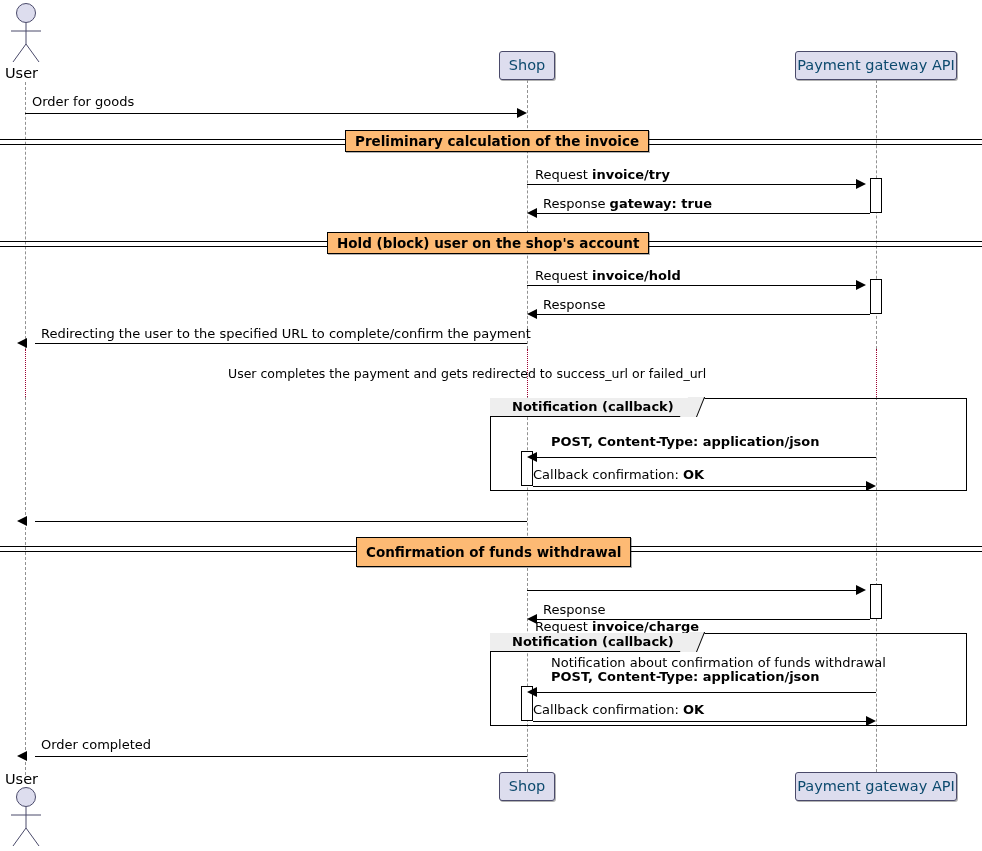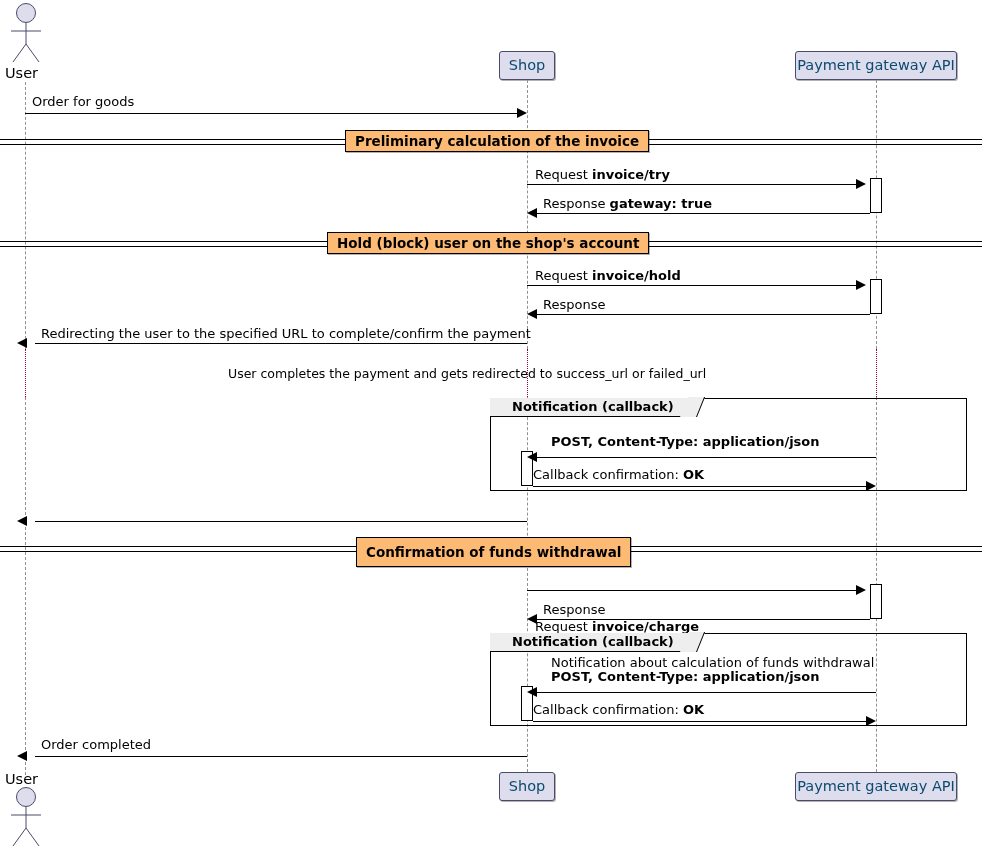--- a/index.html
+++ b/index.html
@@ -180,21 +180,21 @@
   </div>
 
   <div class="group" style="left:490px;top:633px;width:477px;height:93px;"></div>
   <div class="group-tab" style="left:490px;top:633px;">Notification (callback)</div>
 
   <div class="activation" style="left:521px;top:686px;width:12px;height:35px;"></div>
 
   <div class="mline" style="left:537px;top:692px;width:339px;"></div>
   <div class="arrow-l" style="left:527px;top:687px;"></div>
   <div class="mlabel" style="left:551px;top:656px;text-align:left;">
-    <span>Notification about calculation of funds withdrawal</span><br>
+    <span>Notification about confirmation of funds withdrawal</span><br>
     <b>POST, Content-Type: application/json</b>
   </div>
 
   <div class="mline" style="left:533px;top:721px;width:333px;"></div>
   <div class="arrow-r" style="left:866px;top:716px;"></div>
   <div class="mlabel" style="left:533px;top:703px;">
     <span>Callback confirmation: </span><b>OK</b>
   </div>
 
   <div class="mline" style="left:35px;top:756px;width:492px;"></div>

